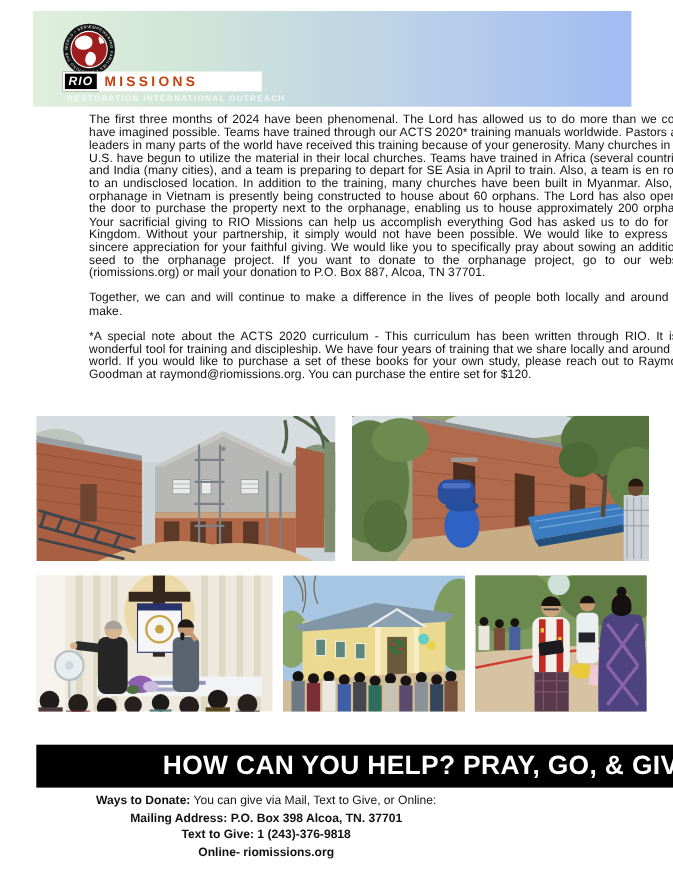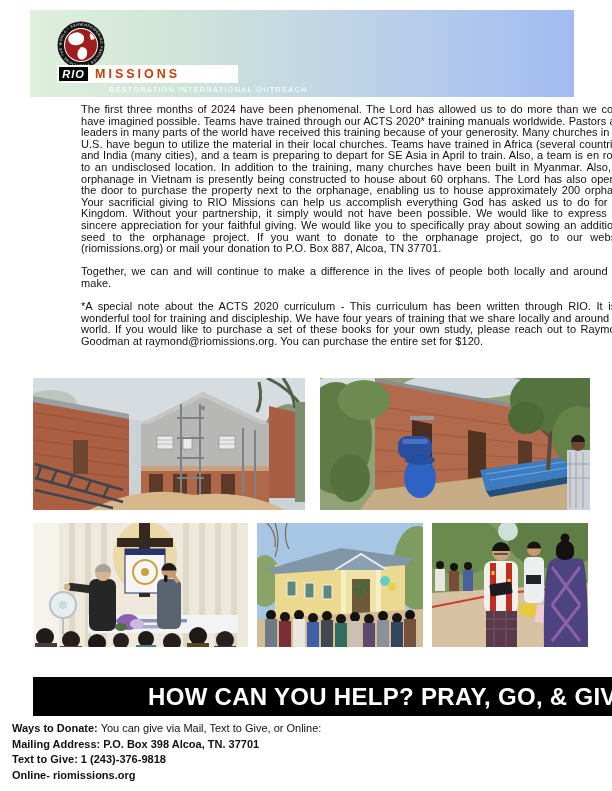--- a/index.html
+++ b/index.html
@@ -11,40 +11,40 @@
   .issue-title{position:absolute;left:247px;top:20px;font-size:29px;font-weight:800;
     letter-spacing:.5px;color:#8b2b2b;white-space:nowrap;}
   .logo-circle{position:absolute;left:27px;top:11px;width:48px;height:48px;}
   .rio-box{position:absolute;left:27px;top:55px;width:33px;height:18px;background:#000;
     border:2px solid #fff;box-sizing:border-box;color:#fff;font-weight:700;font-size:11px;
     letter-spacing:1px;display:flex;align-items:center;justify-content:center;font-style:italic;}
   .missions-box{position:absolute;left:60px;top:55px;width:148px;height:18px;background:#fff;
     color:#c2410c;font-weight:700;font-size:12.5px;letter-spacing:3px;display:flex;
     align-items:center;padding-left:5px;box-sizing:border-box;}
   .logo-tagline{position:absolute;left:31px;top:75px;font-size:7.5px;font-weight:700;
-    letter-spacing:1.1px;color:rgba(255,255,255,.75);white-space:nowrap;margin-left:48px;}
+    letter-spacing:1.1px;color:rgba(255,255,255,.75);white-space:nowrap;}
   
   .article{position:absolute;left:33px;top:104px;width:547px;font-size:11px;
     line-height:11.6px;text-align:justify;letter-spacing:.05px;margin-left:48px;}
   .article p{margin:0 0 11.5px 0;}
   
   .photo{position:absolute;overflow:hidden;}
   .photo svg{display:block;width:100%;height:100%;}
   .ph-a{left:33px;top:378px;width:272px;height:132px;}
   .ph-b{left:320px;top:378px;width:270px;height:132px;}
   .ph-c{left:33px;top:523px;width:215px;height:124px;}
   .ph-d{left:257px;top:523px;width:166px;height:124px;}
   .ph-e{left:432px;top:523px;width:156px;height:124px;}
   
   .help-banner{position:absolute;left:33px;top:677px;width:600px;height:39px;background:#000;
     display:flex;align-items:center;justify-content:flex-end;color:#fff;font-size:24px;
     font-weight:800;letter-spacing:.3px;white-space:nowrap;}
   
-  .footer{position:absolute;left:0;top:721px;width:484px;font-size:11px;
-    line-height:15.5px;color:#111;margin-left:12px;}
+  .footer{position:absolute;left:0;top:721px;width:484px;text-align:center;font-size:11px;
+    line-height:15.5px;color:#111;}
   .footer .b{font-weight:700;}
 </style>
 </head>
 <body>
 
 <div class="page">
 
   <div class="header-band">
     <div class="logo-circle">
       <svg viewBox="0 0 48 48">

